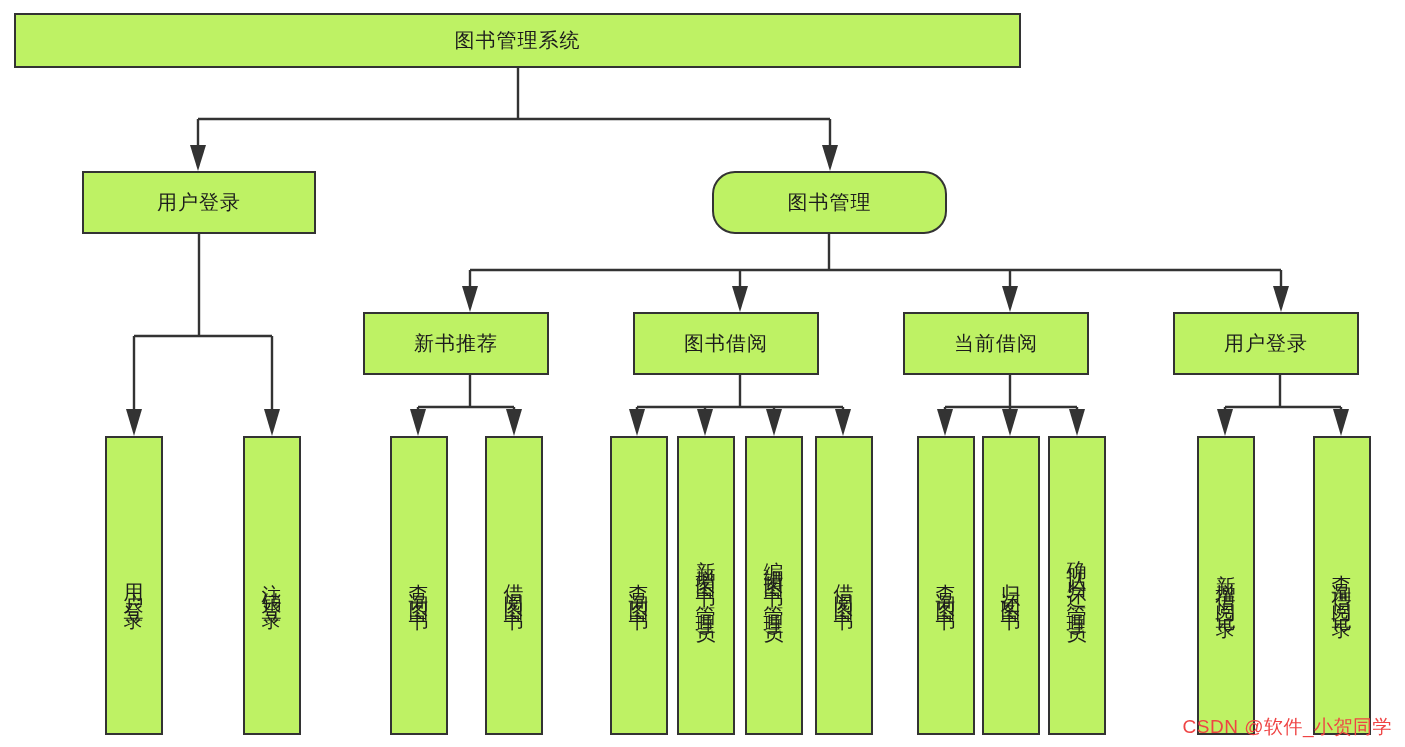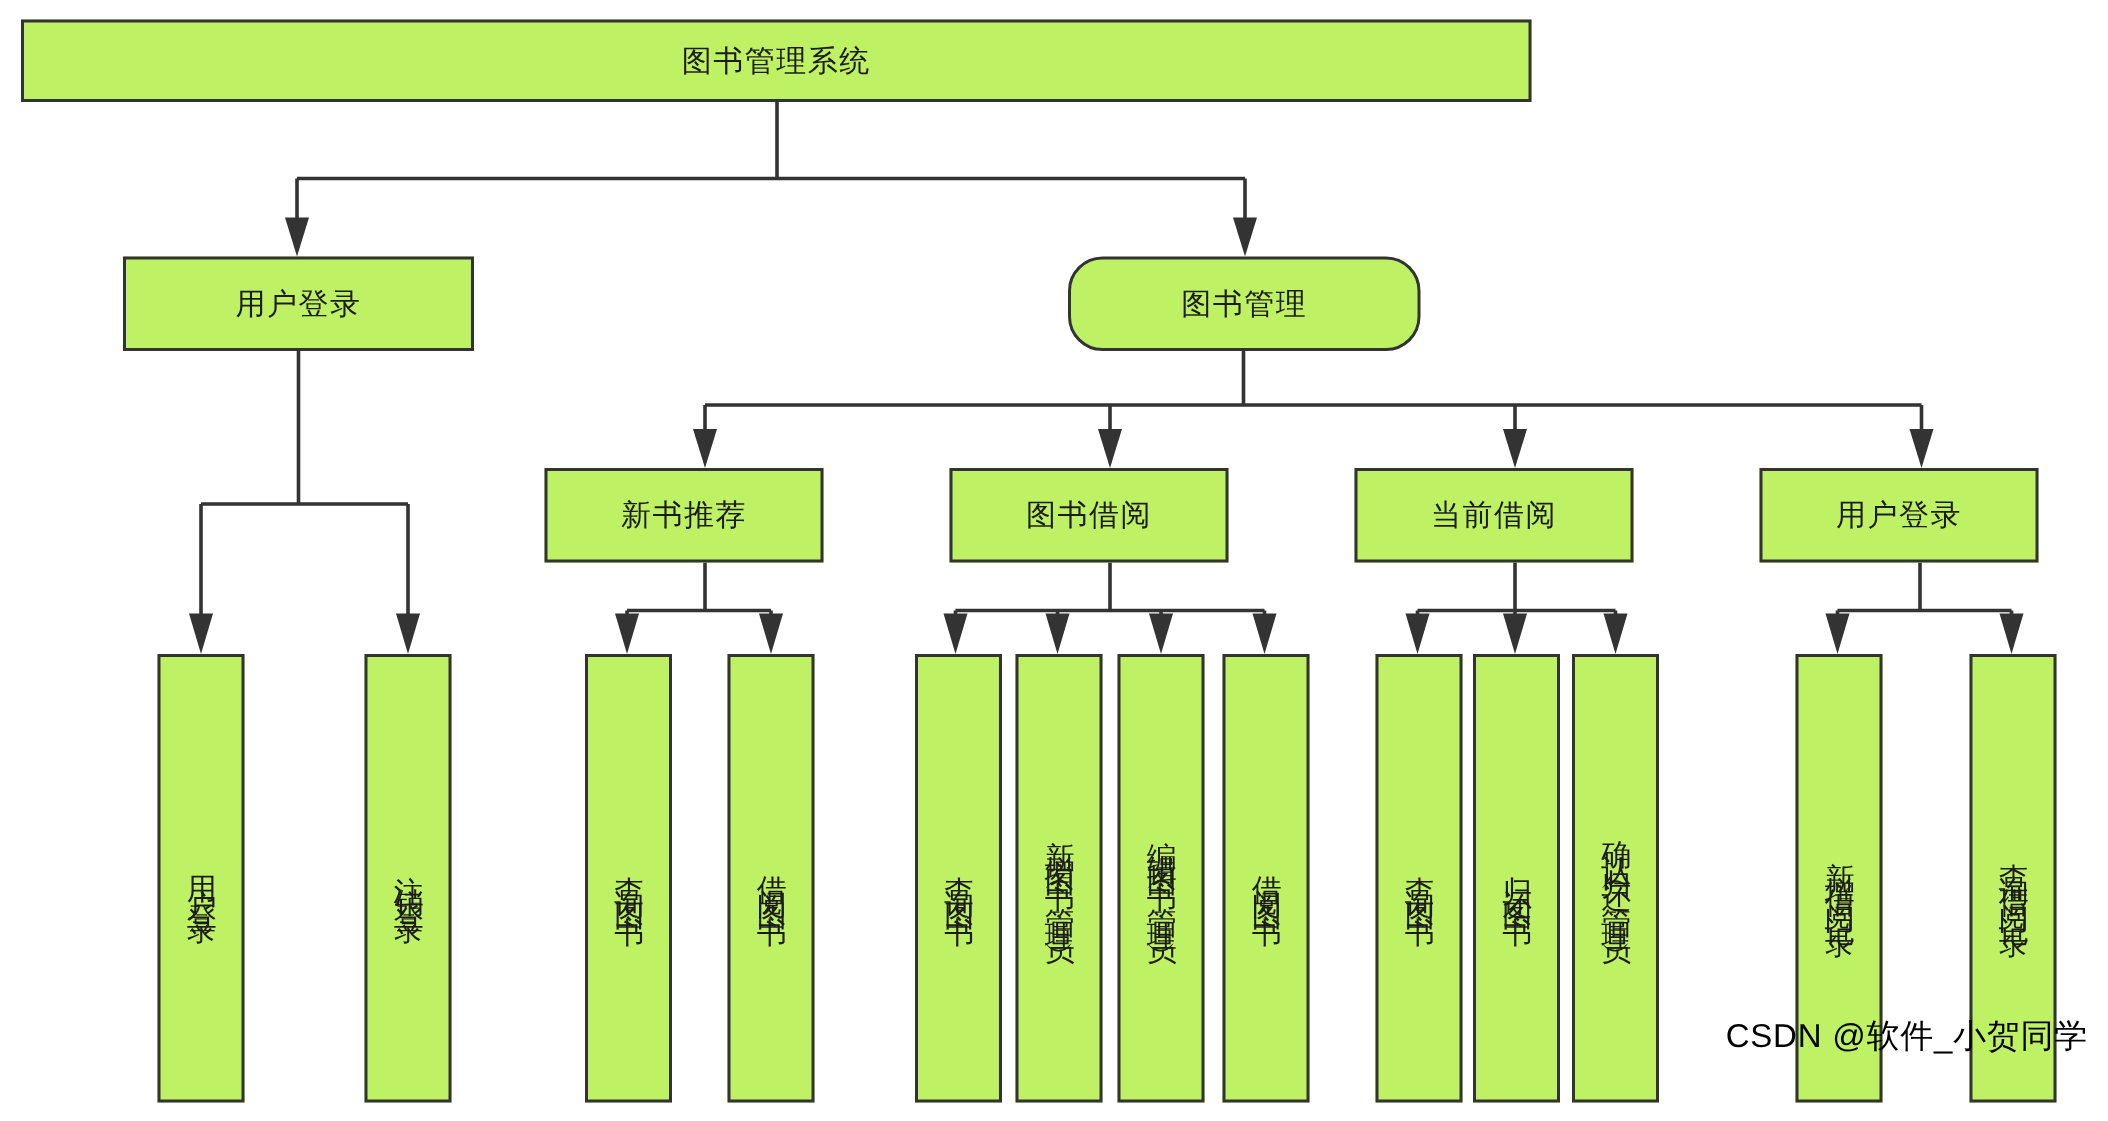--- a/index.html
+++ b/index.html
@@ -63,23 +63,23 @@
   .c7  { left: 745px; }
   .c8  { left: 815px; }
   .c9  { left: 917px; }
   .c10 { left: 982px; }
   .c11 { left: 1048px; }
   .c12 { left: 1197px; }
   .c13 { left: 1313px; }
   #watermark {
     position: absolute;
     right: 13px;
-    top: 676px;
-    font-size: 22px;
-    color: #000000;
+    top: 714px;
+    font-size: 19px;
+    color: #ef4444;
     letter-spacing: 0.5px;
     z-index: 3;
     white-space: nowrap;
   }
 </style>
 </head>
 <body>
 
 <div id="canvas">
 

